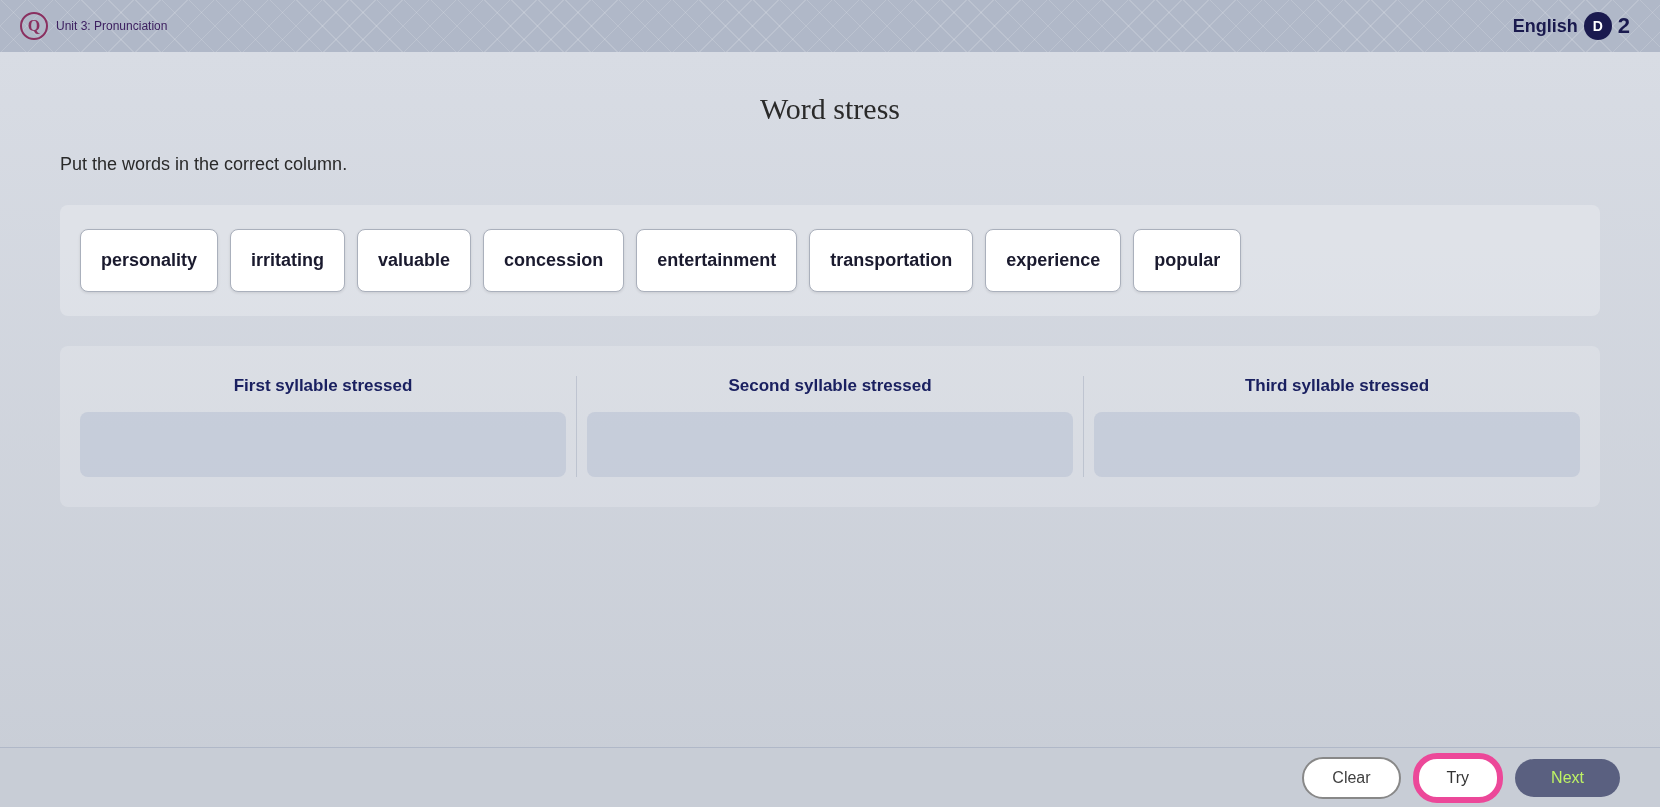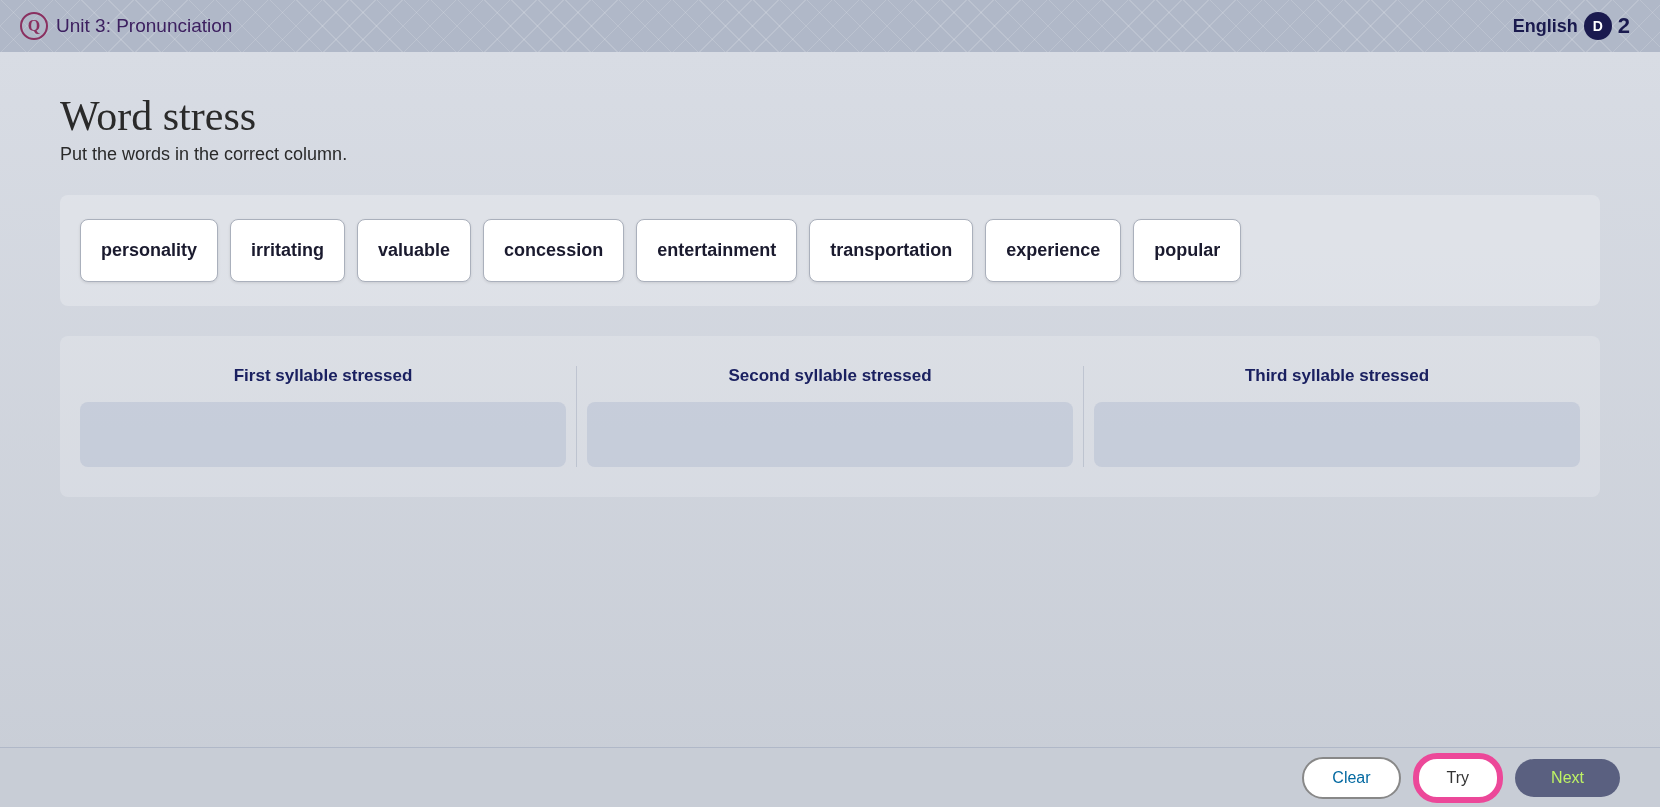--- a/index.html
+++ b/index.html
@@ -65,21 +65,21 @@
       display: flex;
       align-items: center;
       justify-content: center;
       color: #8a3060;
       font-size: 16px;
       font-weight: bold;
     }
 
     .header-title {
       color: #3d2060;
-      font-size: 19px;
+      font-size: 12px;
       font-family: Arial, sans-serif;
     }
 
     .header-right {
       position: absolute;
       right: 30px;
       top: 50%;
       transform: translateY(-50%);
       display: flex;
       align-items: center;
@@ -117,25 +117,26 @@
     }
 
     
     .main-content {
       padding: 40px 60px 20px 60px;
       background: linear-gradient(180deg, #d8dce4 0%, #c8cdd6 100%);
       min-height: 755px;
     }
 
     .page-title {
-      font-size: 42px;
+      font-size: 30px;
       color: #2a2a2a;
       font-family: 'Georgia', serif;
       font-weight: normal;
-      margin-bottom: 4px;
+      margin-bottom: 28px;
+      text-align: center;
     }
 
     .page-instruction {
       font-size: 18px;
       color: #2a2a2a;
       font-family: Arial, sans-serif;
       margin-bottom: 30px;
     }
 
     
@@ -216,21 +217,21 @@
       padding: 0 40px;
       gap: 12px;
     }
 
     .btn-clear {
       padding: 10px 28px;
       border-radius: 24px;
       border: 2px solid #888;
       background: white;
       font-size: 16px;
-      color: #0369a1;
+      color: #404040;
       font-family: Arial, sans-serif;
       cursor: pointer;
     }
 
     .btn-try {
       padding: 10px 28px;
       border-radius: 24px;
       border: 6px solid #ec4899;
       background: white;
       font-size: 16px;

